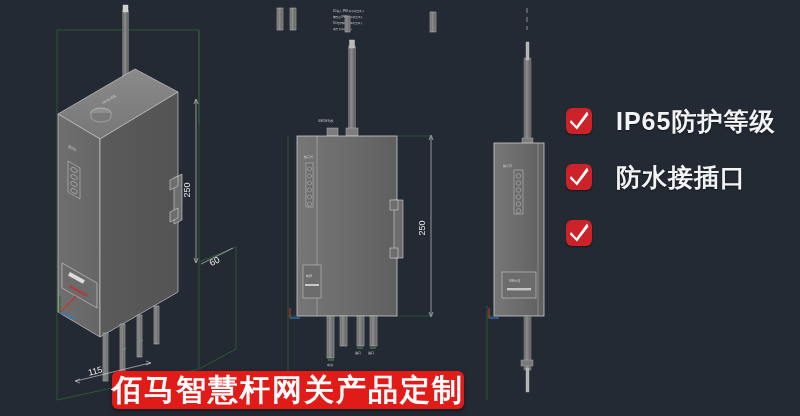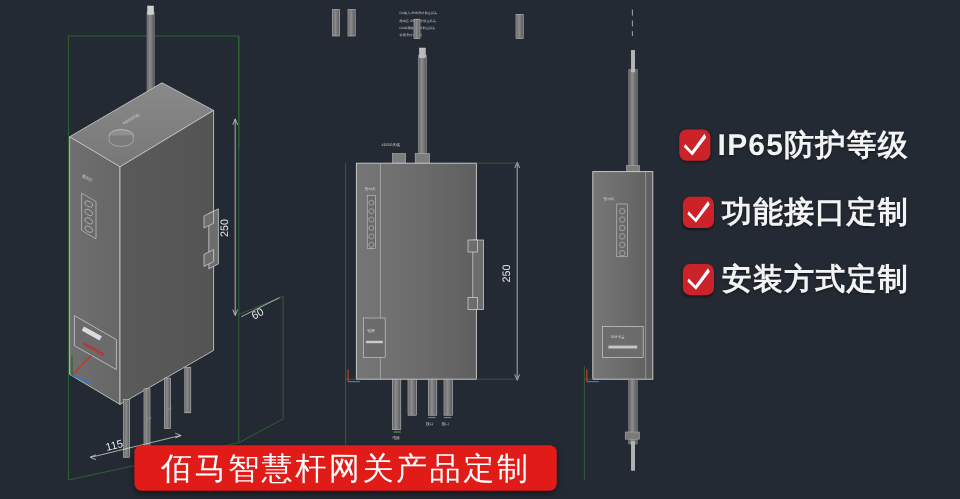--- a/index.html
+++ b/index.html
@@ -13,21 +13,21 @@
   #stage{position:absolute;inset:0;width:800px;height:416px;overflow:hidden;}
 
   
   .cad{position:absolute;inset:0;width:800px;height:416px;}
 
   
   .features{
     position:absolute;left:566px;top:103px;
     display:flex;flex-direction:column;gap:20px;
   }
-  .feature-row{display:flex;align-items:center;gap:6px;height:36px;justify-content:flex-end;}
+  .feature-row{display:flex;align-items:center;gap:24px;height:36px;}
   .check-icon{
     width:26px;height:26px;border-radius:6px;background:#cc2229;
     position:relative;flex:0 0 auto;
     box-shadow:0 1px 2px rgba(0,0,0,.45);
   }
   .check-icon svg{position:absolute;left:3px;top:2px;}
   .feature-label{
     color:#f2f3f5;font-size:25px;font-weight:bold;letter-spacing:1px;
     white-space:nowrap;line-height:1;
     text-shadow:0 1px 2px rgba(0,0,0,.5);
@@ -35,21 +35,21 @@
 
   
   .banner{
     position:absolute;left:112px;top:371px;
     width:352px;height:38px;border-radius:6px;
     background:#e01b18;
     display:flex;align-items:center;justify-content:center;
     box-shadow:0 2px 5px rgba(0,0,0,.4);
   }
   .banner-text{
-    color:#ffffff;font-size:26px;font-weight:normal;letter-spacing:2px;
+    color:#ffffff;font-size:30px;font-weight:bold;letter-spacing:2px;
     white-space:nowrap;line-height:1;
   }
 
   
   .dim{fill:#e8e8e8;font-size:9px;font-family:"Liberation Sans",sans-serif;}
   .micro{fill:#d8d8d8;font-size:3.1px;font-family:"Liberation Sans",sans-serif;}
   .micro2{fill:#cfcfcf;font-size:2.6px;font-family:"Liberation Sans",sans-serif;}
 </style>
 </head>
 <body>
@@ -325,31 +325,30 @@
       </span>
       <span class="feature-label">IP65防护等级</span>
     </div>
 
     <div class="feature-row">
       <span class="check-icon">
         <svg width="20" height="21" viewBox="0 0 20 21" xmlns="http://www.w3.org/2000/svg">
           <path d="M2 10 L7.5 16 L18 1.5 L19.5 4.5 L8 19.5 L0.8 12.3 Z" fill="#ffffff"></path>
         </svg>
       </span>
-      <span class="feature-label">功能接口定制</span>
+      <span class="feature-label">防水接插口</span>
     </div>
 
 
     <div class="feature-row">
       <span class="check-icon">
         <svg width="20" height="21" viewBox="0 0 20 21" xmlns="http://www.w3.org/2000/svg">
           <path d="M2 10 L7.5 16 L18 1.5 L19.5 4.5 L8 19.5 L0.8 12.3 Z" fill="#ffffff"></path>
         </svg>
       </span>
-      <span class="feature-label">安装方式定制</span>
     </div>
   </div>
 
   <div class="banner">
     <span class="banner-text">佰马智慧杆网关产品定制</span>
   </div>
 
 </div>
 
 </body></html>

